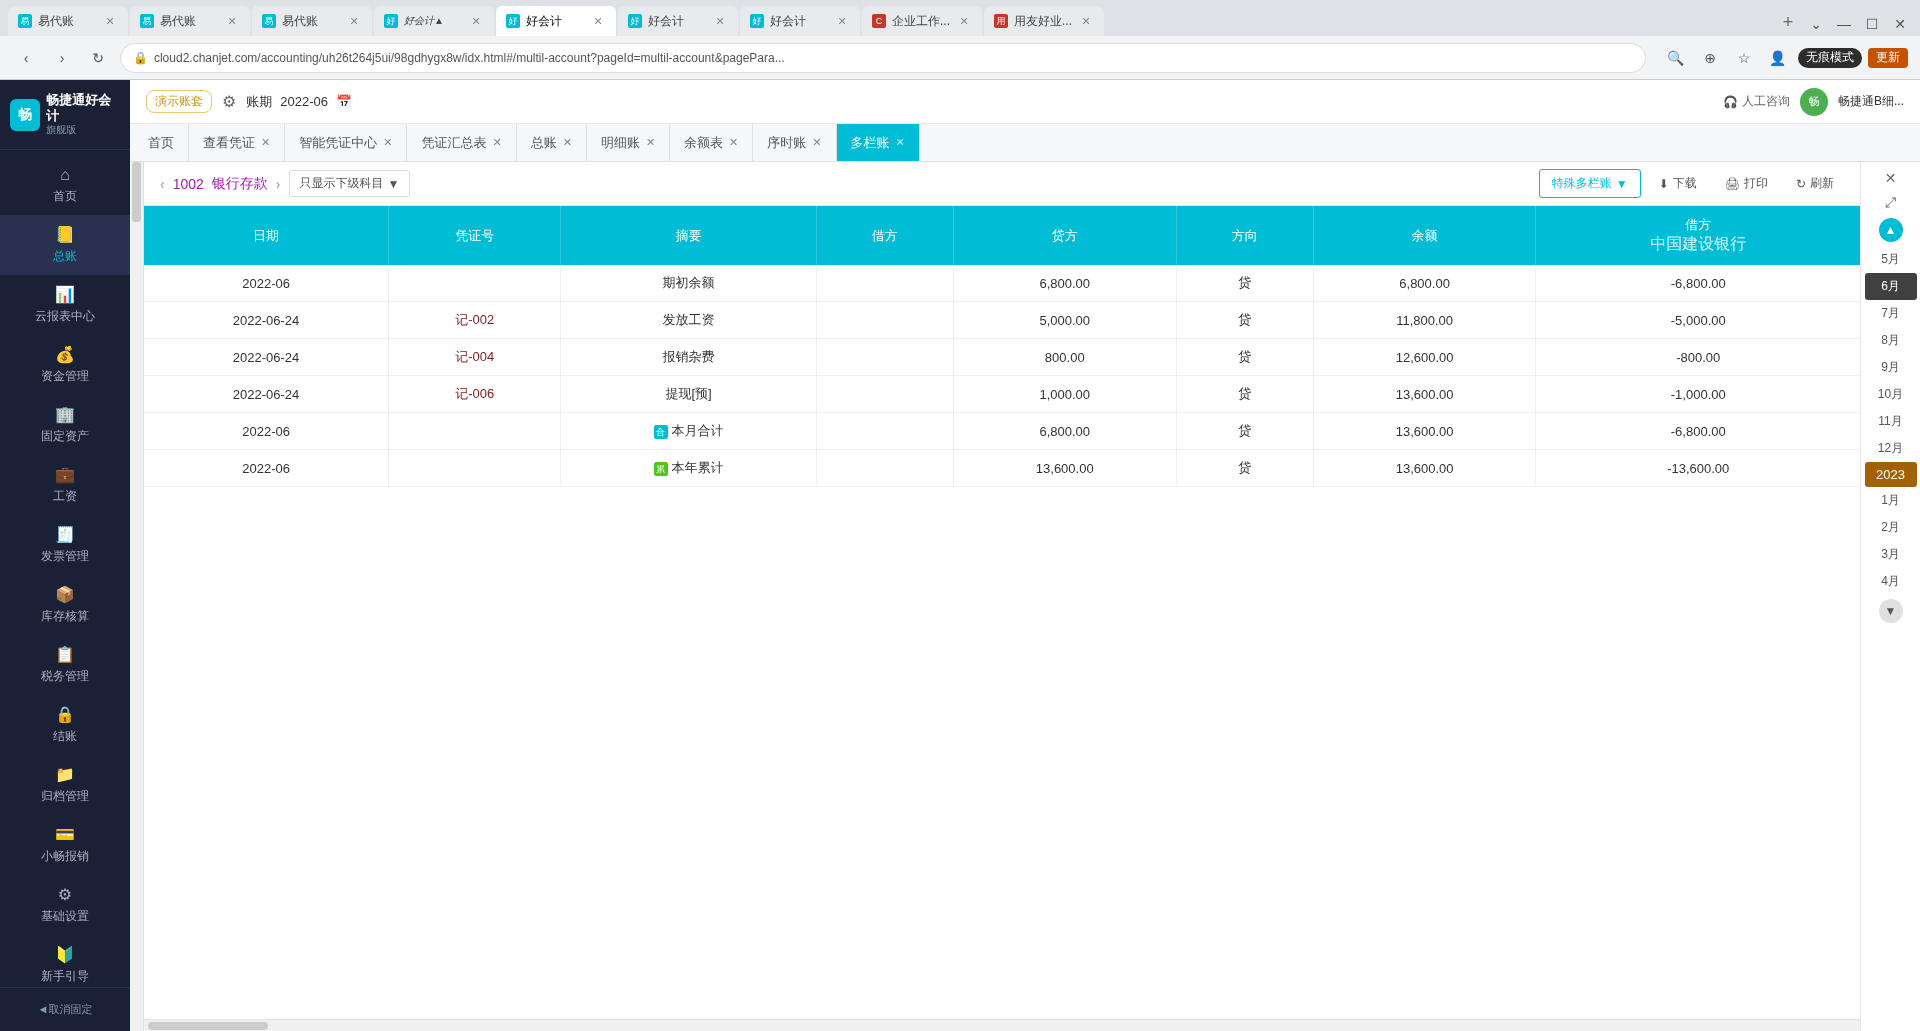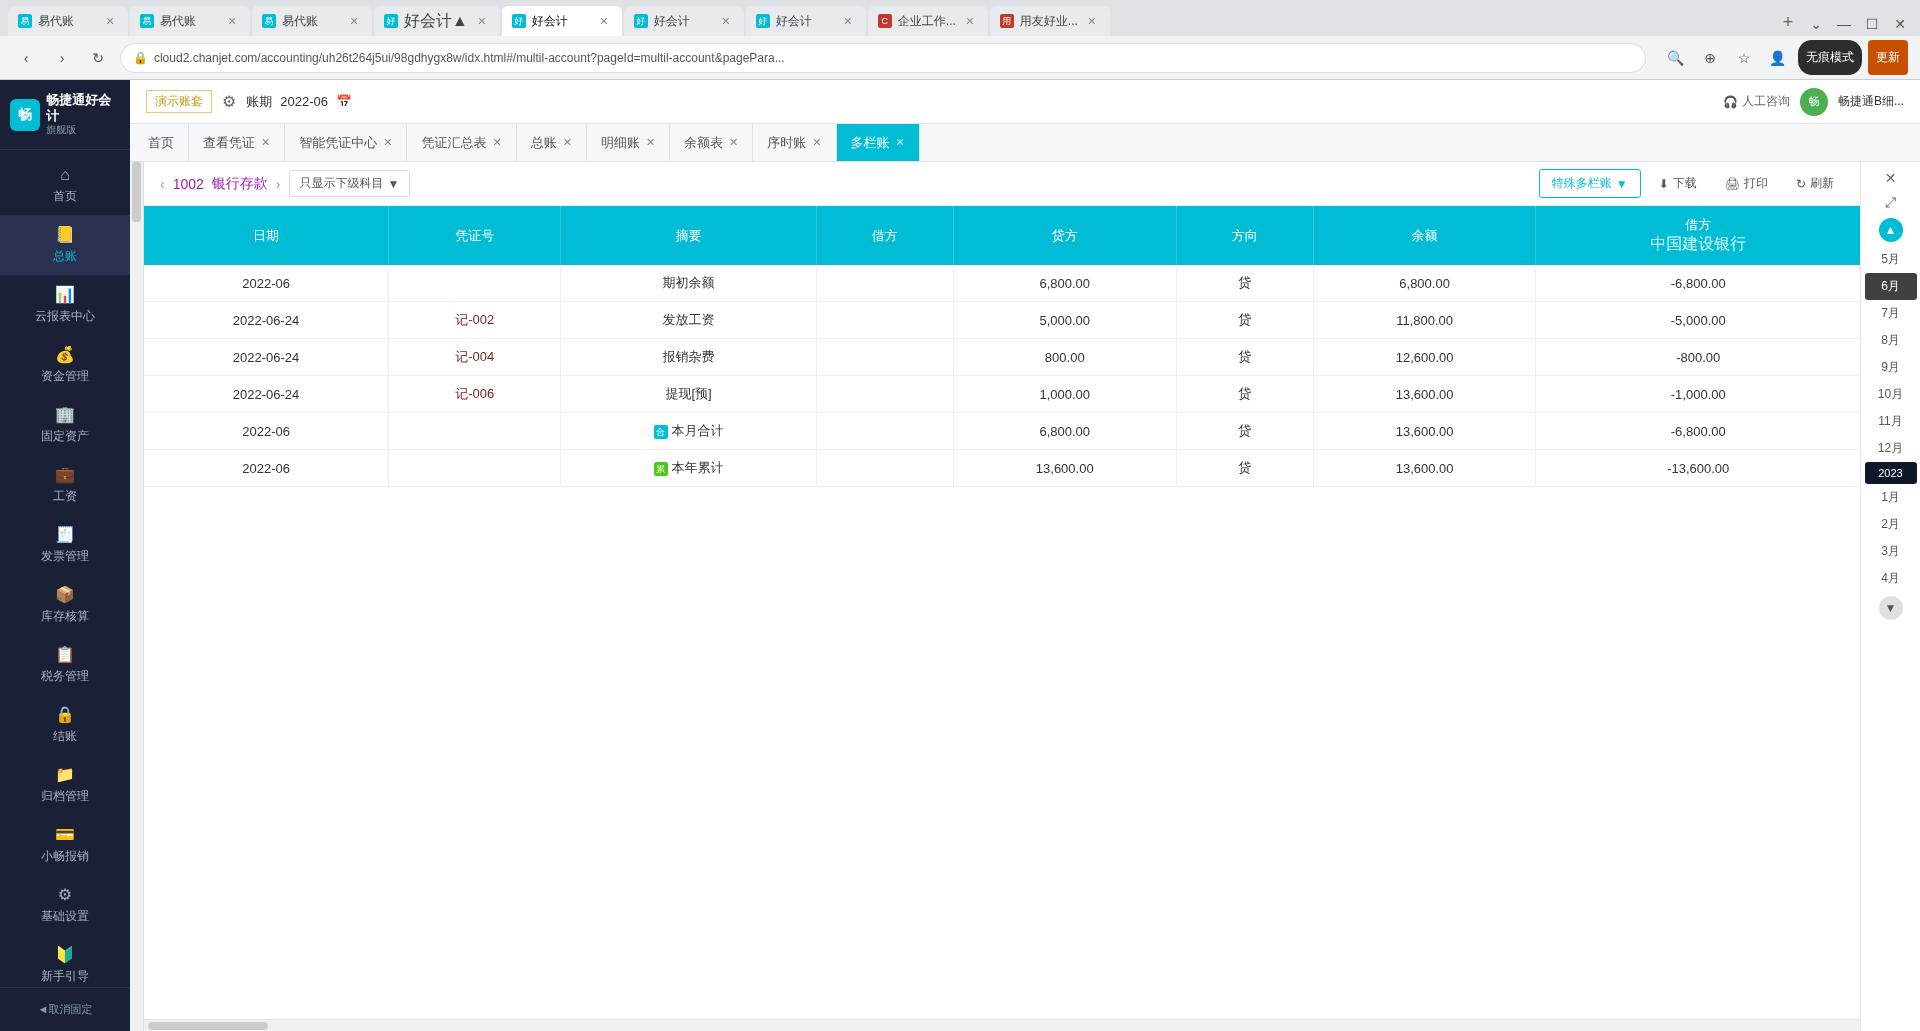--- a/index.html
+++ b/index.html
@@ -11,21 +11,21 @@
     .tab .tab-close { margin-left: auto; color: #888; font-size: 11px; cursor: pointer; width: 16px; height: 16px; display: flex; align-items: center; justify-content: center; border-radius: 50%; }
     .tab-new { width: 28px; height: 28px; display: flex; align-items: center; justify-content: center; font-size: 18px; color: #666; cursor: pointer; }
     .tab-controls { display: flex; align-items: center; gap: 4px; margin-left: auto; }
     .tab-ctrl-btn { width: 24px; height: 24px; display: flex; align-items: center; justify-content: center; color: #555; font-size: 14px; cursor: pointer; border-radius: 4px; }
 
     .address-bar { display: flex; align-items: center; height: 44px; background: #f1f3f4; padding: 0 12px; gap: 8px; border-bottom: 1px solid #ccc; }
     .nav-btn { width: 28px; height: 28px; border-radius: 50%; display: flex; align-items: center; justify-content: center; color: #555; cursor: pointer; font-size: 14px; }
     .url-bar { flex: 1; height: 30px; background: #fff; border: 1px solid #ddd; border-radius: 15px; display: flex; align-items: center; padding: 0 12px; font-size: 12px; color: #333; gap: 6px; }
     .url-text { flex: 1; font-size: 12px; color: #555; overflow: hidden; white-space: nowrap; text-overflow: ellipsis; }
     .browser-actions { display: flex; align-items: center; gap: 6px; margin-left: 8px; }
-    .browser-action-btn { height: 35px; padding: 0 8px; border-radius: 14px; display: flex; align-items: center; gap: 4px; font-size: 12px; cursor: pointer; }
+    .browser-action-btn { height: 20px; padding: 0 8px; border-radius: 14px; display: flex; align-items: center; gap: 4px; font-size: 12px; cursor: pointer; }
     .btn-stealth { background: #2d2d2d; color: #fff; }
     .btn-update { background: #c75000; color: #fff; border-radius: 4px; }
 
     
     .app { display: flex; height: calc(1031px - 44px - 36px); }
 
     
     .sidebar { width: 130px; background: #1a2035; display: flex; flex-direction: column; overflow: hidden; flex-shrink: 0; }
     .sidebar-logo { padding: 12px 10px; border-bottom: 1px solid #2a3050; }
     .sidebar-logo-inner { display: flex; align-items: center; gap: 6px; }
@@ -39,21 +39,21 @@
     .sidebar-item.active { background: #2a3050; color: #00bcd4; }
     .sidebar-item .si-icon { font-size: 16px; }
     .sidebar-bottom { border-top: 1px solid #2a3050; padding: 8px 10px; }
     .sidebar-pin { display: flex; align-items: center; justify-content: center; gap: 4px; color: #8899aa; font-size: 11px; cursor: pointer; padding: 6px; }
 
     
     .main { flex: 1; display: flex; flex-direction: column; background: #f0f2f5; overflow: hidden; }
 
     
     .topbar { display: flex; align-items: center; height: 44px; background: #fff; border-bottom: 1px solid #e8e8e8; padding: 0 16px; gap: 10px; flex-shrink: 0; }
-    .demo-badge { background: #fff; border: 1px solid #e8c870; color: #c8960a; padding: 2px 8px; border-radius: 0; font-size: 12px; }
+    .demo-badge { background: #fff; border: 1px solid #e8c870; color: #c8960a; padding: 2px 8px; border-radius: 8px; font-size: 12px; }
     .topbar-settings { color: #666; font-size: 16px; cursor: pointer; }
     .topbar-period { display: flex; align-items: center; gap: 4px; color: #333; font-size: 13px; }
     .topbar-spacer { flex: 1; }
     .topbar-help { display: flex; align-items: center; gap: 4px; color: #666; font-size: 12px; cursor: pointer; }
     .topbar-avatar { width: 28px; height: 28px; border-radius: 50%; background: #4caf50; display: flex; align-items: center; justify-content: center; color: #fff; font-size: 11px; }
     .topbar-user { color: #333; font-size: 12px; }
 
     
     .page-tabs { display: flex; align-items: center; background: #f5f7fa; border-bottom: 1px solid #e0e0e0; height: 38px; overflow-x: auto; flex-shrink: 0; padding-left: 4px; }
     .page-tabs::-webkit-scrollbar { height: 0; }
@@ -88,21 +88,21 @@
     .td-left { text-align: left; }
     .voucher-link { color: #7f1d1d; cursor: pointer; text-decoration: none; }
     .summary-icon { display: inline-block; width: 14px; height: 14px; background: #00bcd4; border-radius: 2px; margin-right: 4px; vertical-align: middle; color: #fff; font-size: 9px; text-align: center; line-height: 14px; }
     .summary-icon.green { background: #52c41a; }
 
     
     .right-panel { width: 60px; background: #fff; border-left: 1px solid #e8e8e8; display: flex; flex-direction: column; align-items: center; padding: 4px 0; overflow: hidden; flex-shrink: 0; }
     .rp-scroll-up { width: 24px; height: 24px; background: #00bcd4; border-radius: 50%; display: flex; align-items: center; justify-content: center; color: #fff; font-size: 12px; cursor: pointer; margin: 4px 0; }
     .rp-month { width: 52px; text-align: center; padding: 5px 2px; font-size: 12px; color: #555; cursor: pointer; border-radius: 3px; }
     .rp-month.active { background: #404040; color: #fff; border-radius: 3px; }
-    .rp-month.year-badge { background: #0f172a; color: #fff; font-size: 11px; }
+    .rp-month.year-badge { background: #a16207; color: #fff; font-size: 13px; }
     .rp-scroll-down { width: 24px; height: 24px; background: #e0e0e0; border-radius: 50%; display: flex; align-items: center; justify-content: center; color: #555; font-size: 12px; cursor: pointer; margin: 4px 0; }
 
     
     .left-scroll { width: 14px; background: #f0f0f0; border-right: 1px solid #e0e0e0; display: flex; flex-direction: column; flex-shrink: 0; }
     .scroll-track { flex: 1; position: relative; }
     .scroll-thumb { position: absolute; top: 0; left: 2px; right: 2px; height: 60px; background: #ccc; border-radius: 3px; }
 
     
     .bottom-scroll { height: 12px; background: #f0f0f0; border-top: 1px solid #e0e0e0; display: flex; align-items: center; }
     .bottom-scroll-inner { flex: 1; position: relative; height: 8px; margin: 2px 4px; }
@@ -126,21 +126,21 @@
     <span style="flex:1;overflow:hidden;text-overflow:ellipsis;white-space:nowrap;font-size:12px;">易代账</span>
     <span class="tab-close">✕</span>
   </div>
         <div class="tab">
     <span class="tab-favicon" style="background:#00bcd4;color:#fff;font-size:9px;display:flex;align-items:center;justify-content:center;border-radius:2px;">易</span>
     <span style="flex:1;overflow:hidden;text-overflow:ellipsis;white-space:nowrap;font-size:12px;">易代账</span>
     <span class="tab-close">✕</span>
   </div>
         <div class="tab">
     <span class="tab-favicon" style="background:#00bcd4;color:#fff;font-size:9px;display:flex;align-items:center;justify-content:center;border-radius:2px;">好</span>
-    <span style="flex:1;overflow:hidden;text-overflow:ellipsis;white-space:nowrap;font-size:16px;">好会计▲</span>
+    <span style="flex:1;overflow:hidden;text-overflow:ellipsis;white-space:nowrap;font-size:10px;font-style:italic;">好会计▲</span>
     <span class="tab-close">✕</span>
   </div>
         <div class="tab active">
     <span class="tab-favicon" style="background:#00bcd4;color:#fff;font-size:9px;display:flex;align-items:center;justify-content:center;border-radius:2px;">好</span>
     <span style="flex:1;overflow:hidden;text-overflow:ellipsis;white-space:nowrap;font-size:12px;">好会计</span>
     <span class="tab-close">✕</span>
   </div>
         <div class="tab">
     <span class="tab-favicon" style="background:#00bcd4;color:#fff;font-size:9px;display:flex;align-items:center;justify-content:center;border-radius:2px;">好</span>
     <span style="flex:1;overflow:hidden;text-overflow:ellipsis;white-space:nowrap;font-size:12px;">好会计</span>

